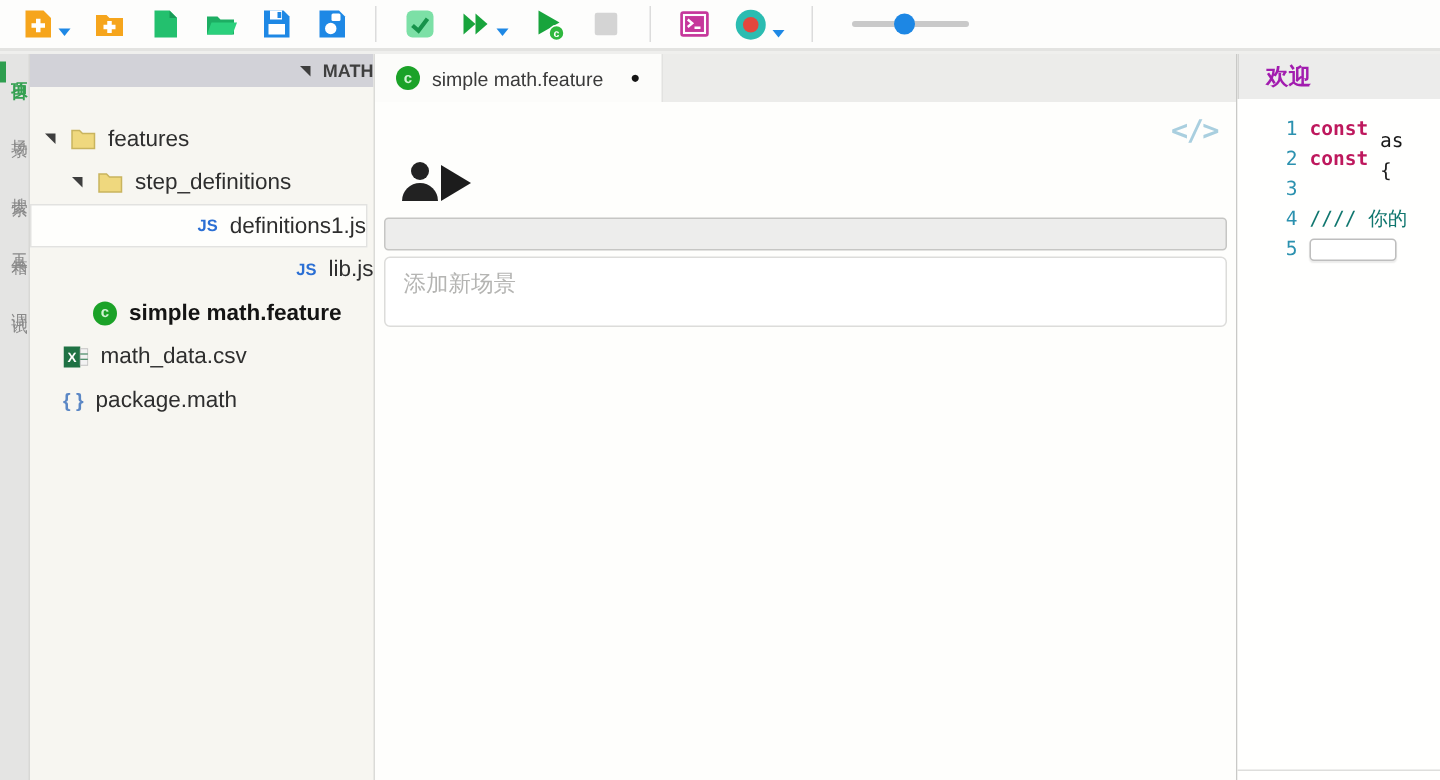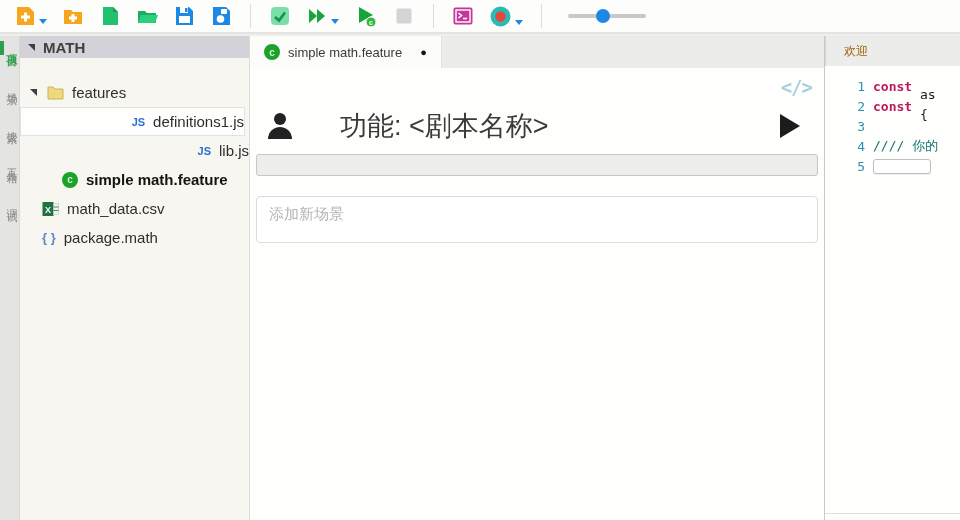--- a/index.html
+++ b/index.html
@@ -29,21 +29,21 @@
   .vtab { position:relative; writing-mode:vertical-rl; text-orientation:upright;
     font-size:11px; color:#8A8A8A; letter-spacing:2px; width:100%; text-align:center;
     padding:2px 0; cursor:pointer; }
   .vtab.active { color:#35A152; font-weight:bold; }
   .vtab.active::before { content:""; position:absolute; left:0; top:-3px; bottom:-3px;
     width:4px; background:#2E9E4F; }
 
   
   .explorer { width:230px; background:#F7F6F1; border-right:1px solid #DBDBD8; overflow:hidden; }
   .exp-head { height:22px; background:#D2D2D8; display:flex; align-items:center;
-    padding-left:8px; gap:8px; font-size:15px; font-weight:bold; color:#3F3F3F; cursor:pointer; }
+    padding-left:8px; gap:8px; font-size:12px; font-weight:bold; color:#3F3F3F; cursor:pointer;justify-content:flex-end; }
   .tri { width:0; height:0; border-top:7px solid #3E3E3E; border-left:7px solid transparent; }
   .tree { padding-top:20px; }
   .trow { height:29px; display:flex; align-items:center; font-size:15px; color:#2E2E2E; cursor:pointer; }
   .trow .tri { margin-right:10px; }
   .p-feat { padding-left:10px; } .p-step { padding-left:28px; }
   .p-js   { padding-left:62px;justify-content:flex-end; } .p-f1  { padding-left:42px; } .p-f0 { padding-left:22px; }
   .trow.hilite { background:#FEFEFC; border:1px solid #E2E2E0; margin-right:4px; }
   .trow.selected .tlabel { font-weight:bold; color:#141414; }
   .ico { display:inline-flex; align-items:center; justify-content:center; margin-right:8px; }
   .js-badge { font-size:11px; font-weight:bold; color:#2B6FD4; letter-spacing:0; }
@@ -68,32 +68,32 @@
   .person::after { content:""; position:absolute; bottom:1px; left:2px; width:24px; height:12px;
     border-radius:12px 12px 0 0; background:#222; }
   .ftitle { font-size:27px; color:#3A3A3A; margin-left:46px; flex:1;
     white-space:nowrap; overflow:hidden; }
   .playbtn { width:0; height:0; border-left:20px solid #1C1C1C;
     border-top:12px solid transparent; border-bottom:12px solid transparent;
     margin-right:10px; cursor:pointer; }
   .desc-input { display:block; width:100%; height:22px; margin-top:10px;
     background:#EDEDEC; border:1px solid #C6C6C4; border-radius:3px; outline:none;
     font-size:13px; padding:0 6px; color:#444; }
-  .add-box { width:100%; height:47px; margin-top:20px; background:#FFFFFF;
+  .add-box { width:100%; height:47px; margin-top:4px; background:#FFFFFF;
     border:1px solid #DCDCDA; border-radius:4px; resize:none; outline:none;
     font-family:"Liberation Sans","DejaVu Sans",sans-serif; font-size:15px;
     padding:8px 12px; color:#444; }
   .add-box::placeholder { color:#B5B5B3; }
 
   
   .rpanel { width:135px; background:#FFFFFE; display:flex; flex-direction:column; position:relative; }
   .rtabbar { height:30px; background:#ECECEB; border-left:1px solid #D5D5D3;
     display:flex; align-items:center; flex:0 0 auto; }
-  .rtab { font-size:12px; color:#a16207; padding:0 14px 0 18px; height:100%;
-    display:flex; align-items:center; cursor:pointer; }
+  .rtab { font-size:15px; color:#a21caf; padding:0 14px 0 18px; height:100%;
+    display:flex; align-items:center; cursor:pointer;font-weight:bold; }
   .codearea { flex:1; padding-top:10px; overflow:hidden; cursor:text;
     font-family:"DejaVu Sans Mono","Liberation Mono",monospace; font-size:13px; }
   .cline { height:20px; display:flex; align-items:center; white-space:pre; }
   .lnum { width:48px; text-align:right; color:#2B91AF; padding-right:8px; flex:0 0 auto; }
   .kw { color:#be185d; font-weight:bold; }
   .plain { color:#1A1A1A;margin-top:16px; }
   .comment { color:#0f766e; }
   .cursor-widget { display:inline-block; width:58px; height:15px; background:#FFF;
     border:1px solid #BEBEBE; border-radius:3px; box-shadow:0 1px 1px rgba(0,0,0,0.08); }
   .rbottom { position:absolute; left:0; right:0; bottom:6px; border-top:1px solid #DEDEDC; }
@@ -213,20 +213,29 @@
       <div class="tree">
         <div class="trow p-feat">
           <span class="tri"></span>
           <span class="ico">
             <svg width="17" height="15" viewBox="0 0 17 15">
                 <path d="M1,2 h5 l2,2 h8 v10 h-15 z" fill="#EFD87E" stroke="#C9B45E" stroke-width="1"></path>
               </svg>
           </span>
           <span class="tlabel">features</span>
         </div>
+        <div class="trow p-step">
+          <span class="tri"></span>
+          <span class="ico">
+            <svg width="17" height="15" viewBox="0 0 17 15">
+                <path d="M1,2 h5 l2,2 h8 v10 h-15 z" fill="#EFD87E" stroke="#C9B45E" stroke-width="1"></path>
+              </svg>
+          </span>
+          <span class="tlabel">step_definitions</span>
+        </div>
         <div class="trow p-js hilite">
           <span class="ico js-badge">JS</span>
           <span class="tlabel">definitions1.js</span>
         </div>
         <div class="trow p-js">
           <span class="ico js-badge">JS</span>
           <span class="tlabel">lib.js</span>
         </div>
         <div class="trow p-f1 selected">
           <span class="ico cuke">c</span>
@@ -256,21 +265,20 @@
         <div class="etab">
           <span class="cuke">c</span>
           <span>simple math.feature</span>
           <span class="dot">●</span>
         </div>
       </div>
       <div class="econtent">
         <div class="code-toggle">&lt;/&gt;</div>
         <div class="title-row">
           <span class="person"></span>
-          <span class="ftitle">功能: &lt;剧本名称&gt;</span>
           <span class="playbtn"></span>
         </div>
         <input class="desc-input" value="" style="">
         <textarea class="add-box" placeholder="添加新场景" style=""></textarea>
       </div>
     </div>
 
     <div class="rpanel">
       <div class="rtabbar">
         <div class="rtab">欢迎</div>

